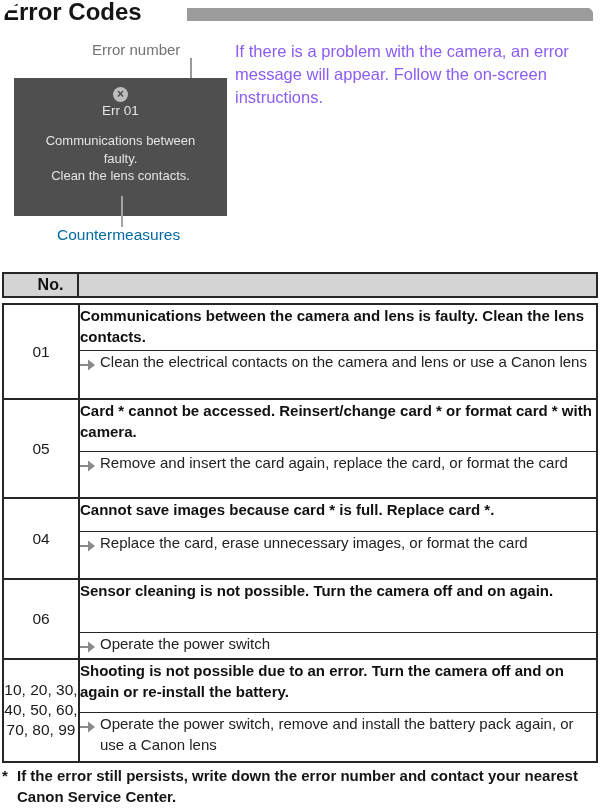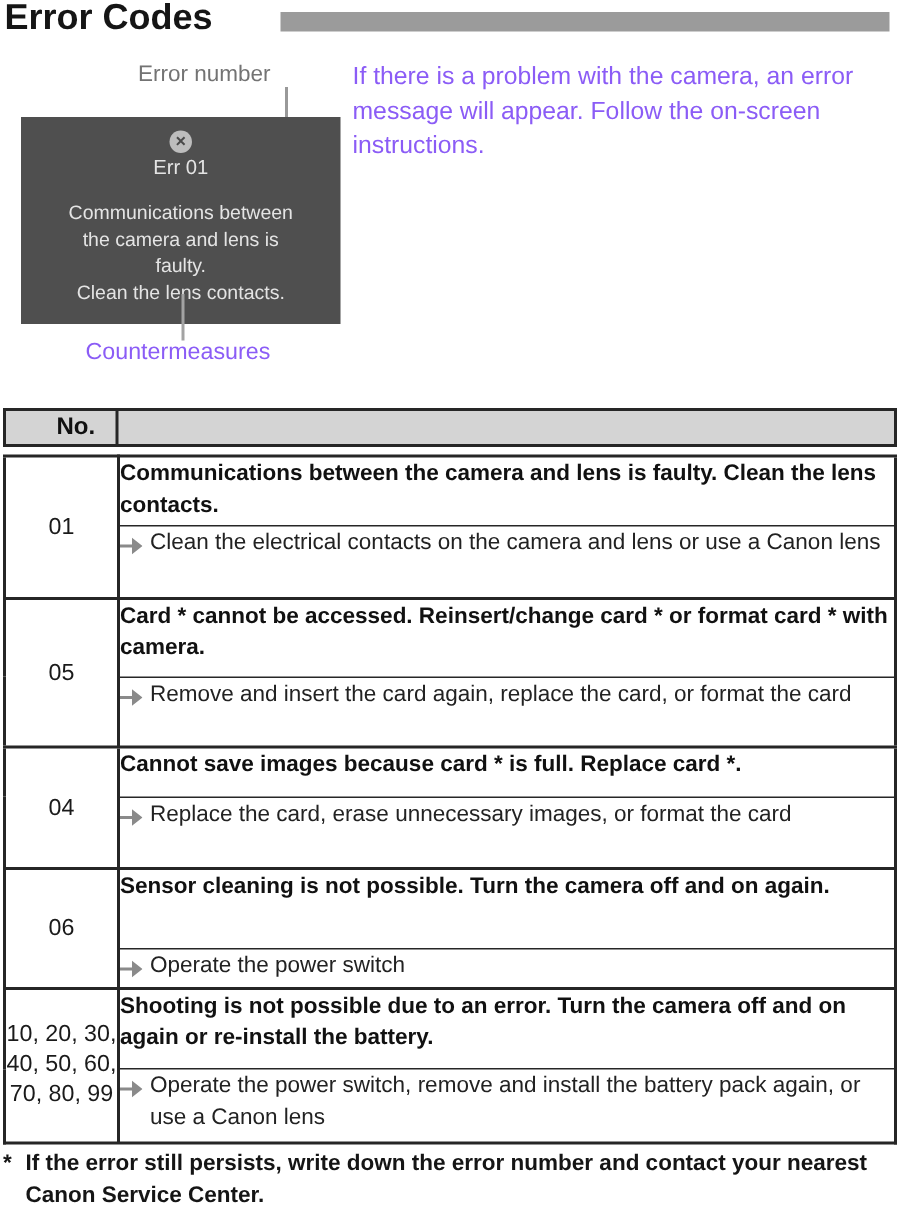--- a/index.html
+++ b/index.html
@@ -1,18 +1,18 @@
 <!DOCTYPE html>
 <html><head>
 <meta charset="utf-8">
 <style>
   html,body{margin:0;padding:0;background:#ffffff;}
   .page{
     position:relative;width:600px;height:809px;background:#ffffff;
-    font-family:"Liberation Sans",sans-serif;color:#1a1a1a;overflow:hidden;
+    font-family:"Liberation Sans",sans-serif;color:#1a1a1a;overflow:hidden;border-radius:32px;
   }
   
   .page-title{
     position:absolute;left:3px;top:-2px;margin:0;
     font-size:24px;font-weight:bold;color:#151515;line-height:28px;
   }
   .title-bar{position:absolute;left:187px;top:8px;width:406px;height:13px;background:#9b9b9b;}
   
   .lbl-error-number{position:absolute;left:92px;top:41px;font-size:15px;color:#737373;}
   .leader-v{position:absolute;left:190px;top:58px;width:2px;height:60px;background:#999;}
@@ -21,21 +21,21 @@
     position:absolute;left:14px;top:78px;width:213px;height:138px;
     background:#4f4f4f;color:#e4e4e4;text-align:center;
   }
   .lcd-icon{
     display:inline-block;margin-top:9px;width:15px;height:15px;border-radius:50%;
     background:#bdbdbd;color:#4a4a4a;font-size:12px;line-height:15px;font-weight:bold;
   }
   .lcd-code{font-size:13.5px;margin-top:1px;}
   .lcd-msg{margin-top:14px;font-size:13px;line-height:17.5px;}
   .cm-line{position:absolute;left:121px;top:196px;width:2px;height:31px;background:#a3a3a3;}
-  .lbl-countermeasures{position:absolute;left:57px;top:226px;font-size:15.5px;color:#8b5cf6;text-align:center;}
+  .lbl-countermeasures{position:absolute;left:57px;top:226px;font-size:15.5px;color:#0369a1;text-align:center;}
   .intro{
     position:absolute;left:235px;top:40px;width:366px;margin:0;
     font-size:16.5px;line-height:23px;color:#8b5cf6;
   }
   
   .tbl-head{
     position:absolute;left:2px;top:272px;width:592px;height:22px;
     display:grid;grid-template-columns:75px 1fr;
     border:2px solid #262626;background:#d4d4d4;
     font-weight:bold;font-size:16px;color:#111;
@@ -80,21 +80,20 @@
 
   <div class="lbl-error-number">Error number</div>
   <div class="leader-v"></div>
   <div class="leader-h"></div>
 
   <div class="lcd">
     <span class="lcd-icon">×</span>
     <div class="lcd-code">Err 01</div>
     <div class="lcd-msg">
       <div>Communications between</div>
-      <div>the camera and lens is</div>
       <div>faulty.</div>
       <div>Clean the lens contacts.</div>
     </div>
   </div>
 
   <div class="cm-line"></div>
   <div class="lbl-countermeasures">Countermeasures</div>
 
   <p class="intro">If there is a problem with the camera, an error message will appear. Follow the on-screen instructions.</p>
 

